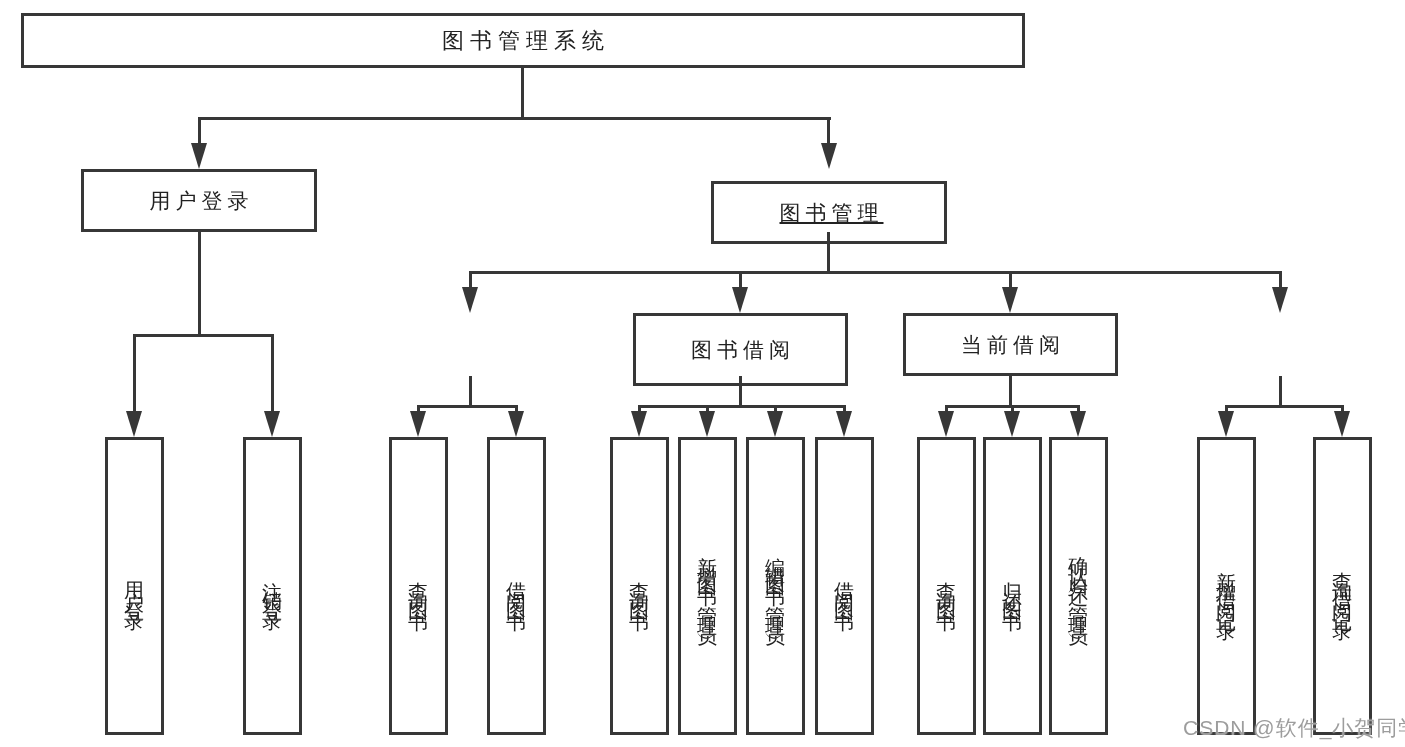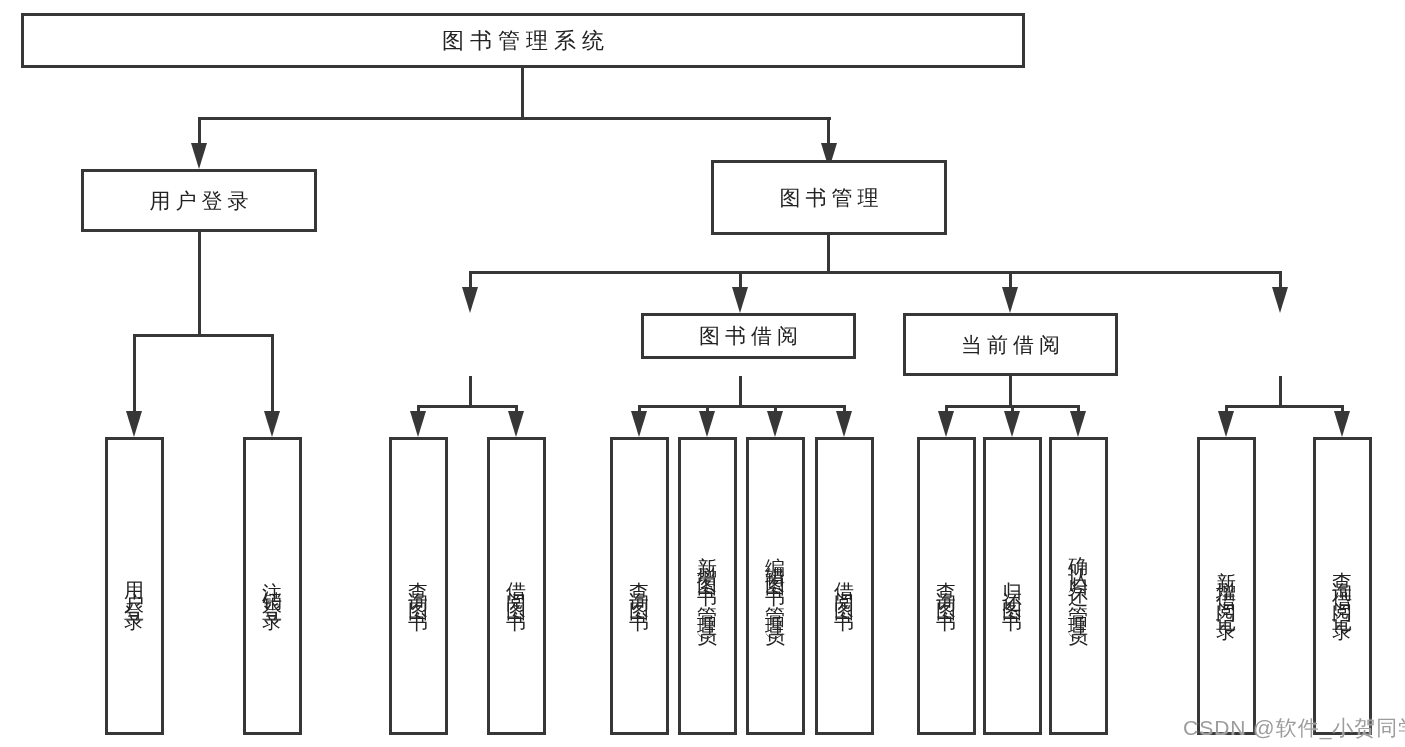--- a/index.html
+++ b/index.html
@@ -80,21 +80,21 @@
   <div class="vline" style="left:521px;top:68px;height:52px;"></div>
   <div class="hline" style="left:198px;top:117px;width:633px;"></div>
   <div class="vline" style="left:198px;top:117px;height:26px;"></div>
   <div class="arrow" style="left:191px;top:143px;"></div>
   <div class="vline" style="left:827px;top:117px;height:26px;"></div>
   <div class="arrow" style="left:821px;top:143px;"></div>
 
   <div class="box hbox" style="left:81px;top:169px;width:236px;height:63px;">
     <span>用户登录</span>
   </div>
-  <div class="box hbox" style="left:711px;top:160px;width:236px;height:75px;">
+  <div class="box hbox" style="left:711px;top:181px;width:236px;height:63px;text-decoration:underline;">
     <span>图书管理</span>
   </div>
 
   <div class="vline" style="left:198px;top:232px;height:105px;"></div>
   <div class="hline" style="left:133px;top:334px;width:141px;"></div>
   <div class="vline" style="left:133px;top:334px;height:77px;"></div>
   <div class="arrow" style="left:126px;top:411px;"></div>
   <div class="vline" style="left:271px;top:334px;height:77px;"></div>
   <div class="arrow" style="left:264px;top:411px;"></div>
 
@@ -102,21 +102,21 @@
   <div class="hline" style="left:469px;top:271px;width:813px;"></div>
   <div class="vline" style="left:469px;top:271px;height:16px;"></div>
   <div class="arrow" style="left:462px;top:287px;"></div>
   <div class="vline" style="left:739px;top:271px;height:16px;"></div>
   <div class="arrow" style="left:732px;top:287px;"></div>
   <div class="vline" style="left:1009px;top:271px;height:16px;"></div>
   <div class="arrow" style="left:1002px;top:287px;"></div>
   <div class="vline" style="left:1279px;top:271px;height:16px;"></div>
   <div class="arrow" style="left:1272px;top:287px;"></div>
 
-  <div class="box hbox" style="left:633px;top:313px;width:215px;height:46px;margin-left:8px;">
+  <div class="box hbox" style="left:633px;top:313px;width:215px;height:73px;">
     <span>图书借阅</span>
   </div>
   <div class="box hbox" style="left:903px;top:313px;width:215px;height:63px;">
     <span>当前借阅</span>
   </div>
 
   <div class="vline" style="left:469px;top:376px;height:32px;"></div>
   <div class="hline" style="left:417px;top:405px;width:101px;"></div>
   <div class="vline" style="left:417px;top:405px;height:8px;"></div>
   <div class="arrow" style="left:410px;top:411px;"></div>

